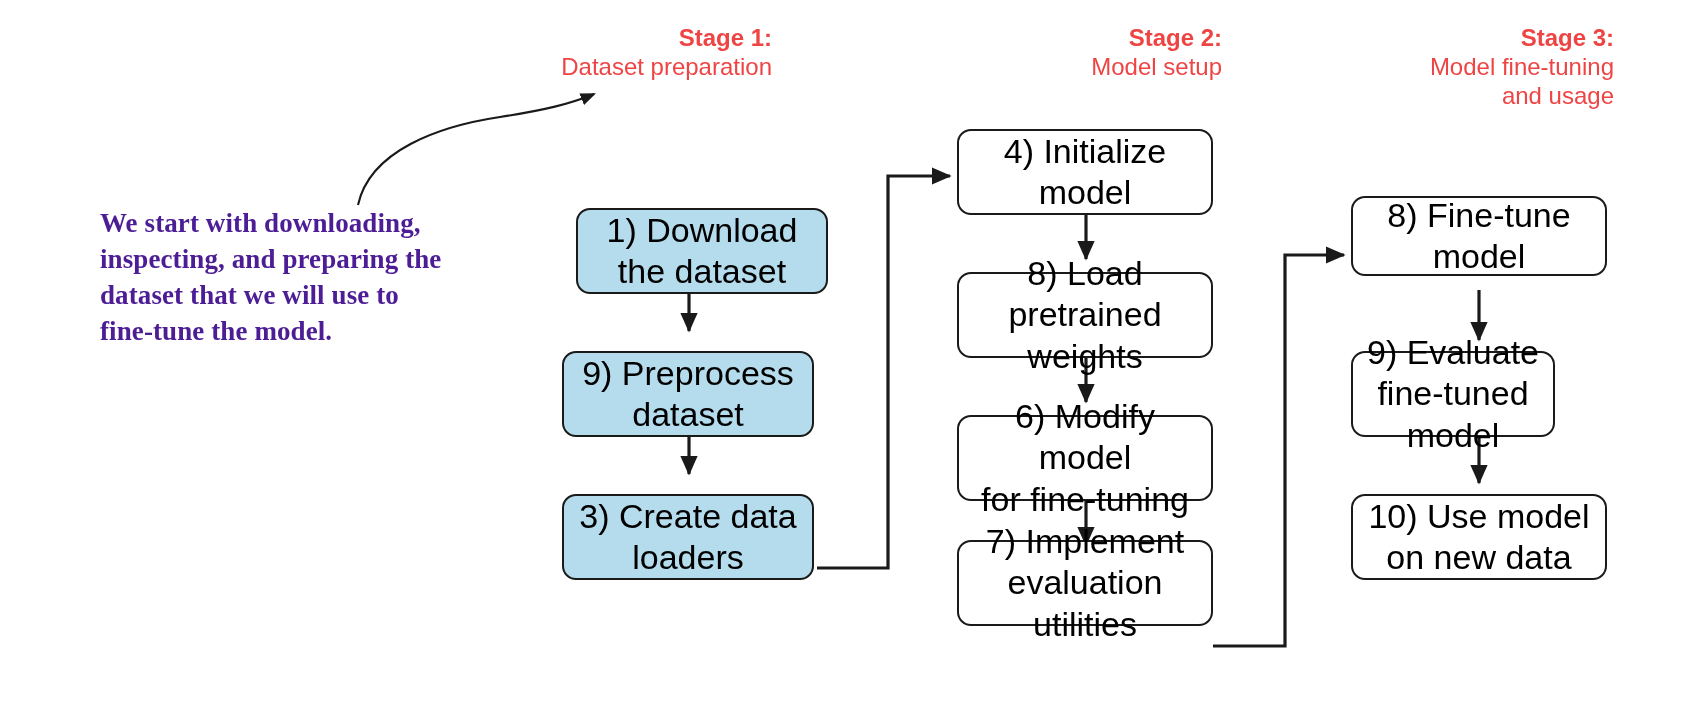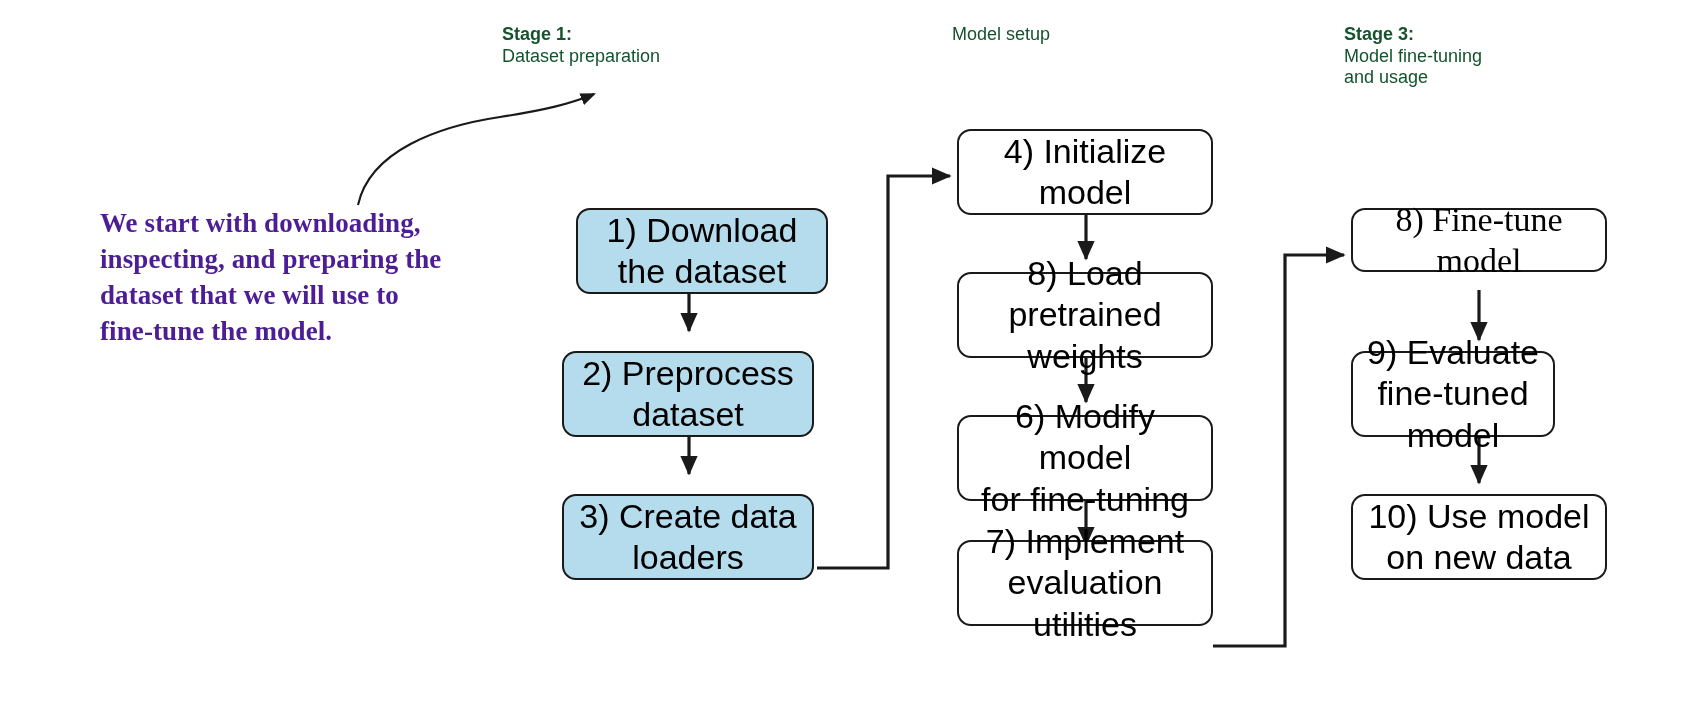--- a/index.html
+++ b/index.html
@@ -21,24 +21,24 @@
   #wires {
     position: absolute;
     left: 0;
     top: 0;
     width: 1695px;
     height: 708px;
     pointer-events: none;
   }
   .stage-header {
     position: absolute;
-    text-align: left;
+    text-align: right;
     line-height: 1.20;
-    font-size: 18px;
-    color: #14532d;
+    font-size: 24px;
+    color: #ef4444;
   }
   .stage-header .stage-title {
     display: block;
     font-weight: bold;
   }
   .stage-header .stage-sub {
     display: block;
     font-weight: normal;
   }
   .node {
@@ -108,40 +108,41 @@
       <path stroke-width="2.1" d="M 358 205 C 370 150 440 126 500 117 C 545 110 570 104 594 94" marker-end="url(#arrow-curve)"></path>
     </g>
   </svg>
 
   <div class="stage-header" style="left:502px; top:24px; width:270px;">
     <span class="stage-title">Stage 1:</span>
     <span class="stage-sub">Dataset preparation</span>
   </div>
 
   <div class="stage-header" style="left:952px; top:24px; width:270px;">
+    <span class="stage-title">Stage 2:</span>
     <span class="stage-sub">Model setup</span>
   </div>
 
   <div class="stage-header" style="left:1344px; top:24px; width:270px;">
     <span class="stage-title">Stage 3:</span>
     <span class="stage-sub" style="white-space:pre-line;">Model fine-tuning
 and usage</span>
   </div>
 
   <div class="annotation" style="left:100px; top:206px; width:430px;">We start with downloading,
 inspecting, and preparing the
 dataset that we will use to
 fine-tune the model.</div>
 
   <div class="node filled" style="left:576px; top:208px; width:252px; height:86px;">
     <span style="white-space:pre-line;">1) Download
 the dataset</span>
   </div>
   <div class="node filled" style="left:562px; top:351px; width:252px; height:86px;">
-    <span style="white-space:pre-line;">2) Preprocess
+    <span style="white-space:pre-line;">9) Preprocess
 dataset</span>
   </div>
   <div class="node filled" style="left:562px; top:494px; width:252px; height:86px;">
     <span style="white-space:pre-line;">3) Create data
 loaders</span>
   </div>
 
   <div class="node" style="left:957px; top:129px; width:256px; height:86px;">
     <span style="white-space:pre-line;">4) Initialize
 model</span>
@@ -152,21 +153,21 @@
   </div>
   <div class="node" style="left:957px; top:415px; width:256px; height:86px;">
     <span style="white-space:pre-line;">6) Modify model
 for fine-tuning</span>
   </div>
   <div class="node" style="left:957px; top:540px; width:256px; height:86px;">
     <span style="white-space:pre-line;">7) Implement
 evaluation utilities</span>
   </div>
 
-  <div class="node" style="left:1351px; top:208px; width:256px; height:64px;font-family:Liberation Serif, serif;">
+  <div class="node" style="left:1351px; top:196px; width:256px; height:80px;">
     <span style="white-space:pre-line;">8) Fine-tune
 model</span>
   </div>
   <div class="node" style="left:1351px; top:351px; width:204px; height:86px;">
     <span style="white-space:pre-line;">9) Evaluate
 fine-tuned model</span>
   </div>
   <div class="node" style="left:1351px; top:494px; width:256px; height:86px;">
     <span style="white-space:pre-line;">10) Use model
 on new data</span>

